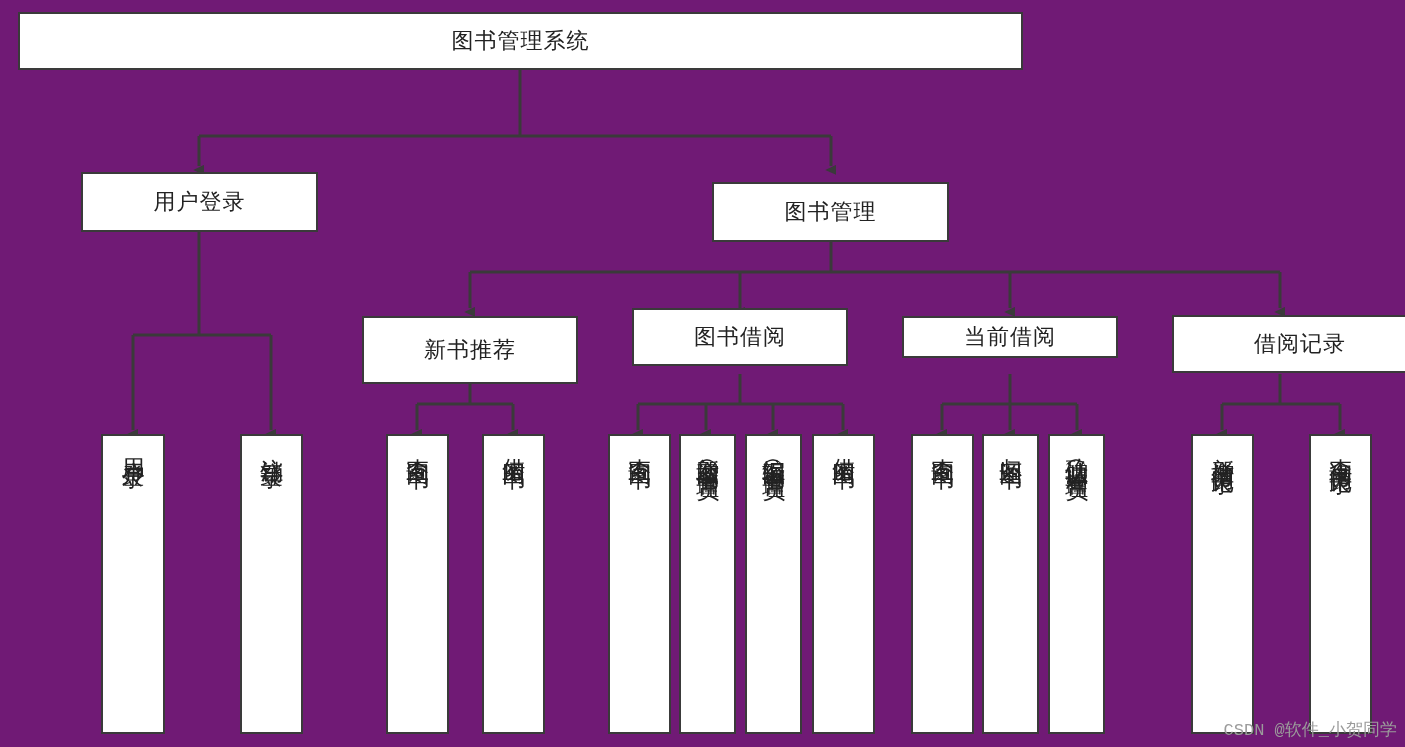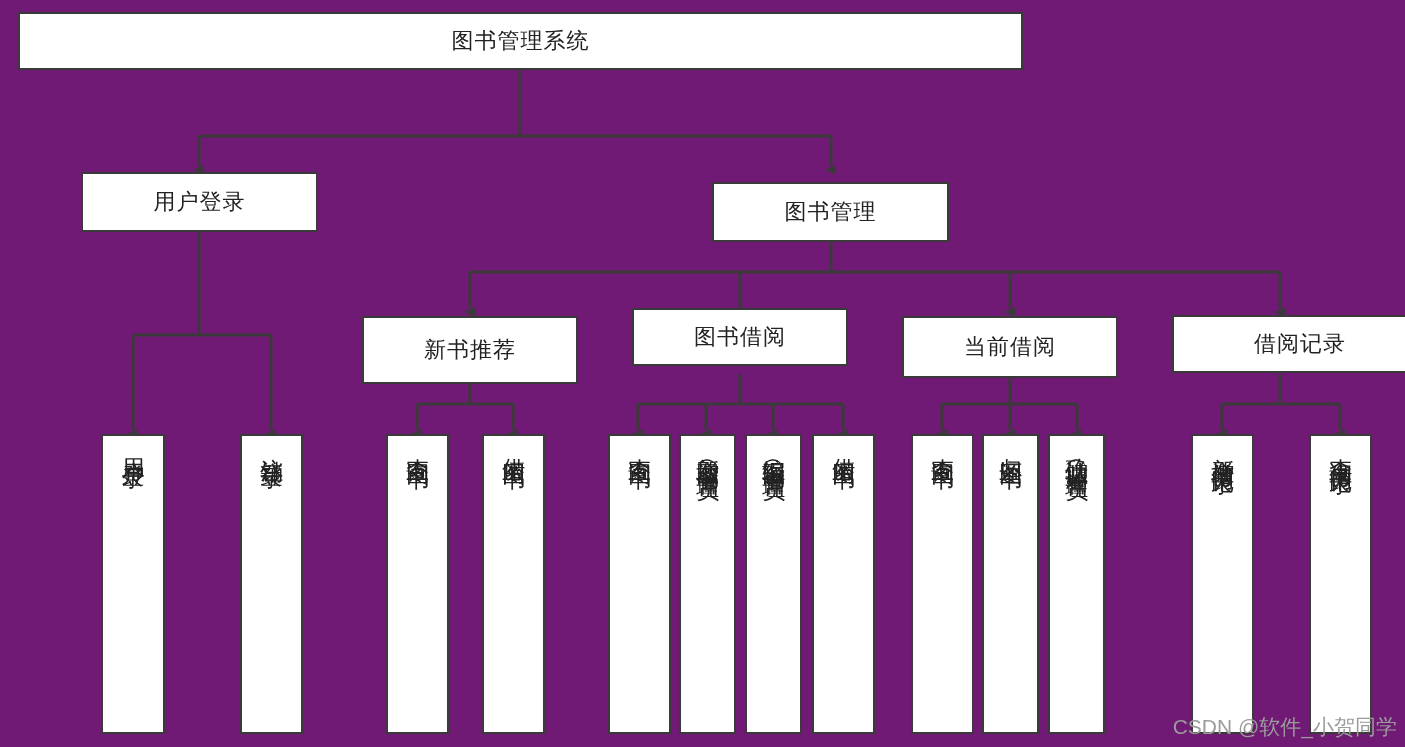--- a/index.html
+++ b/index.html
@@ -59,25 +59,25 @@
     text-orientation: upright;
     font-size: 23px;
     line-height: 1.02;
     letter-spacing: 3px;
     white-space: nowrap;
   }
   .watermark {
     position: absolute;
     right: 8px;
     bottom: 6px;
-    font-size: 21px;
+    font-size: 17px;
     color: #9b9b9b;
     white-space: nowrap;
     z-index: 3;
-    font-family: Liberation Sans, sans-serif;
+    font-family: Liberation Mono, monospace;
     margin-top: 28px;
   }
 </style>
 </head>
 <body>
 
 <div id="canvas">
 
   <svg id="edges" viewBox="0 0 1405 747" xmlns="http://www.w3.org/2000/svg">
     <defs>
@@ -139,21 +139,21 @@
   <div class="node horiz" style="left:712px; top:172px; width:237px; height:60px;margin-top:10px;">
     <span class="node-label">图书管理</span>
   </div>
 
   <div class="node horiz" style="left:362px; top:316px; width:216px; height:68px;">
     <span class="node-label">新书推荐</span>
   </div>
   <div class="node horiz" style="left:632px; top:308px; width:216px; height:58px;">
     <span class="node-label">图书借阅</span>
   </div>
-  <div class="node horiz" style="left:902px; top:316px; width:216px; height:62px;">
+  <div class="node horiz" style="left:902px; top:316px; width:216px; height:42px;">
     <span class="node-label">当前借阅</span>
   </div>
   <div class="node horiz" style="left:1172px; top:315px; width:240px; height:58px;padding-left:16px;">
     <span class="node-label">借阅记录</span>
   </div>
 
   <div class="node vert" style="left:101px; top:434px; width:64px; height:300px;">
     <span class="node-label">用户登录</span>
   </div>
   <div class="node vert" style="left:240px; top:434px; width:63px; height:300px;">

